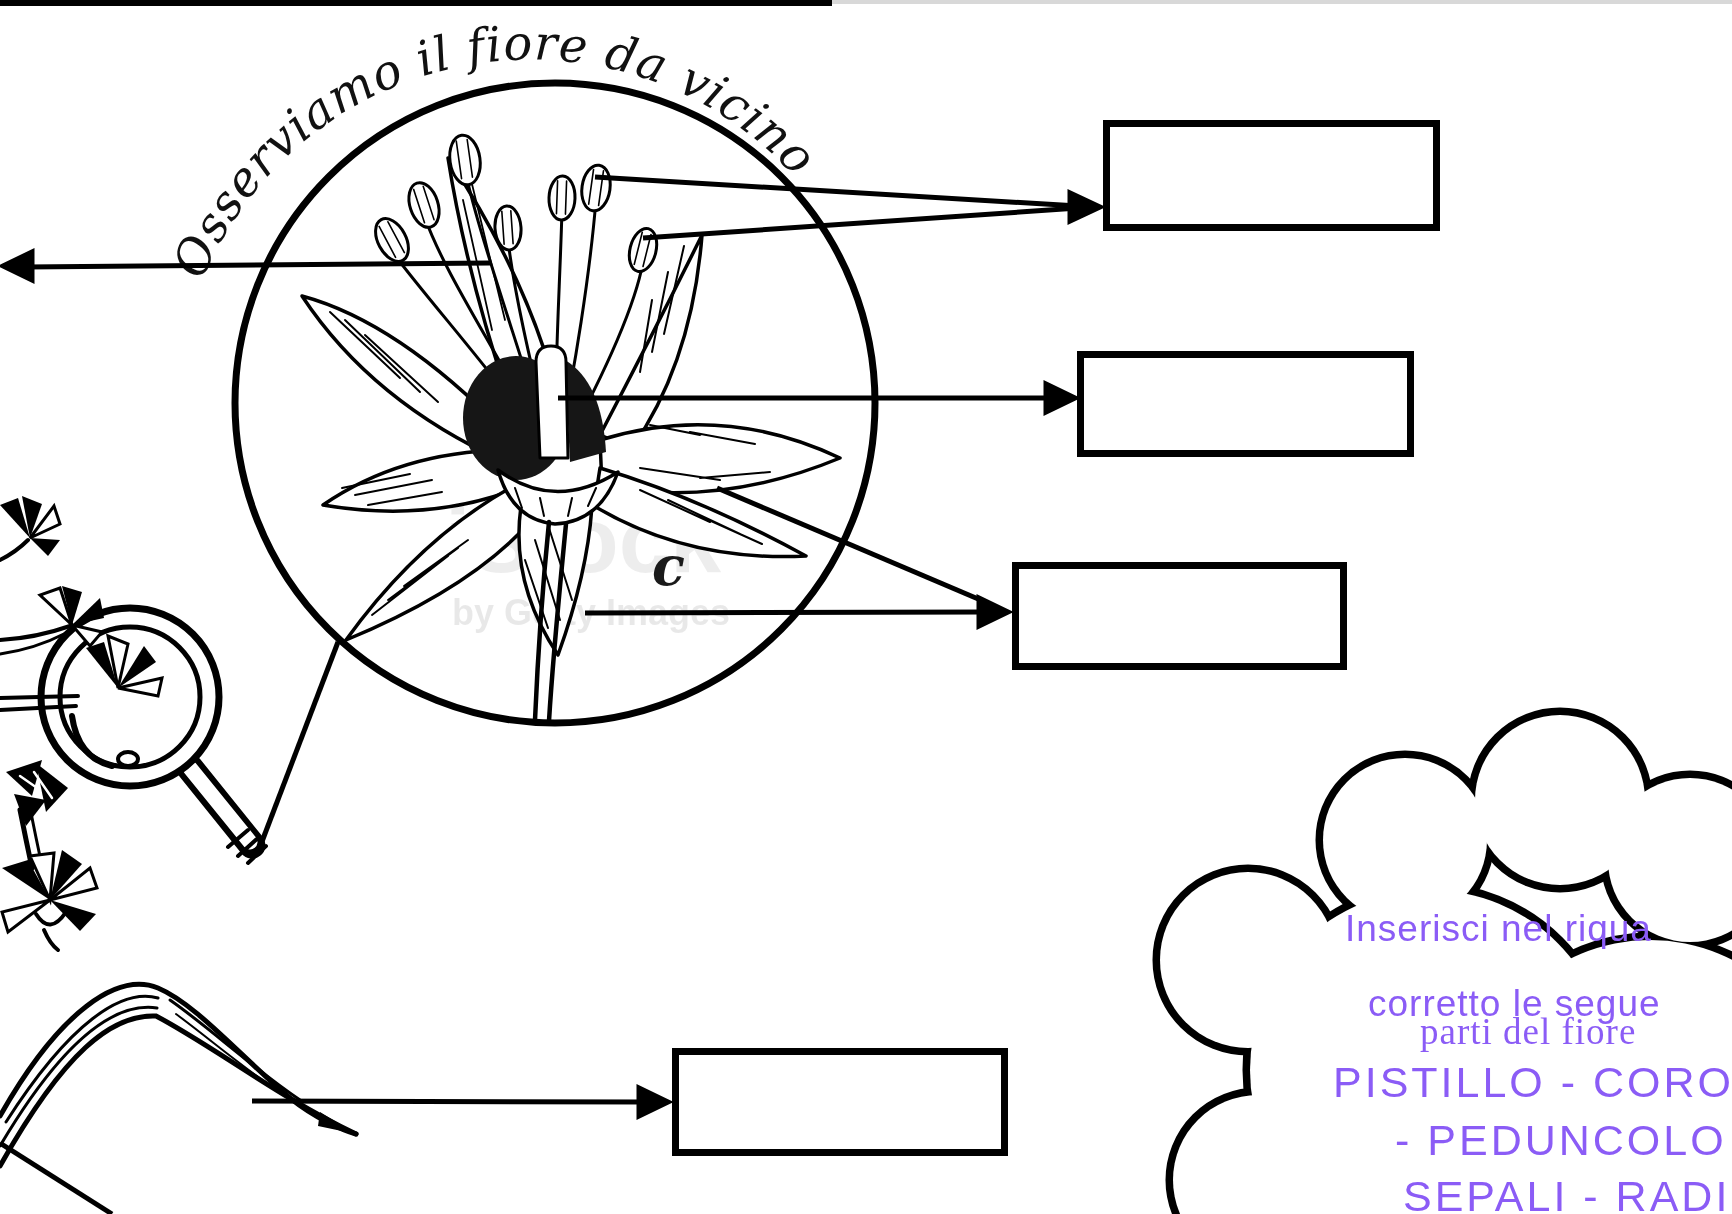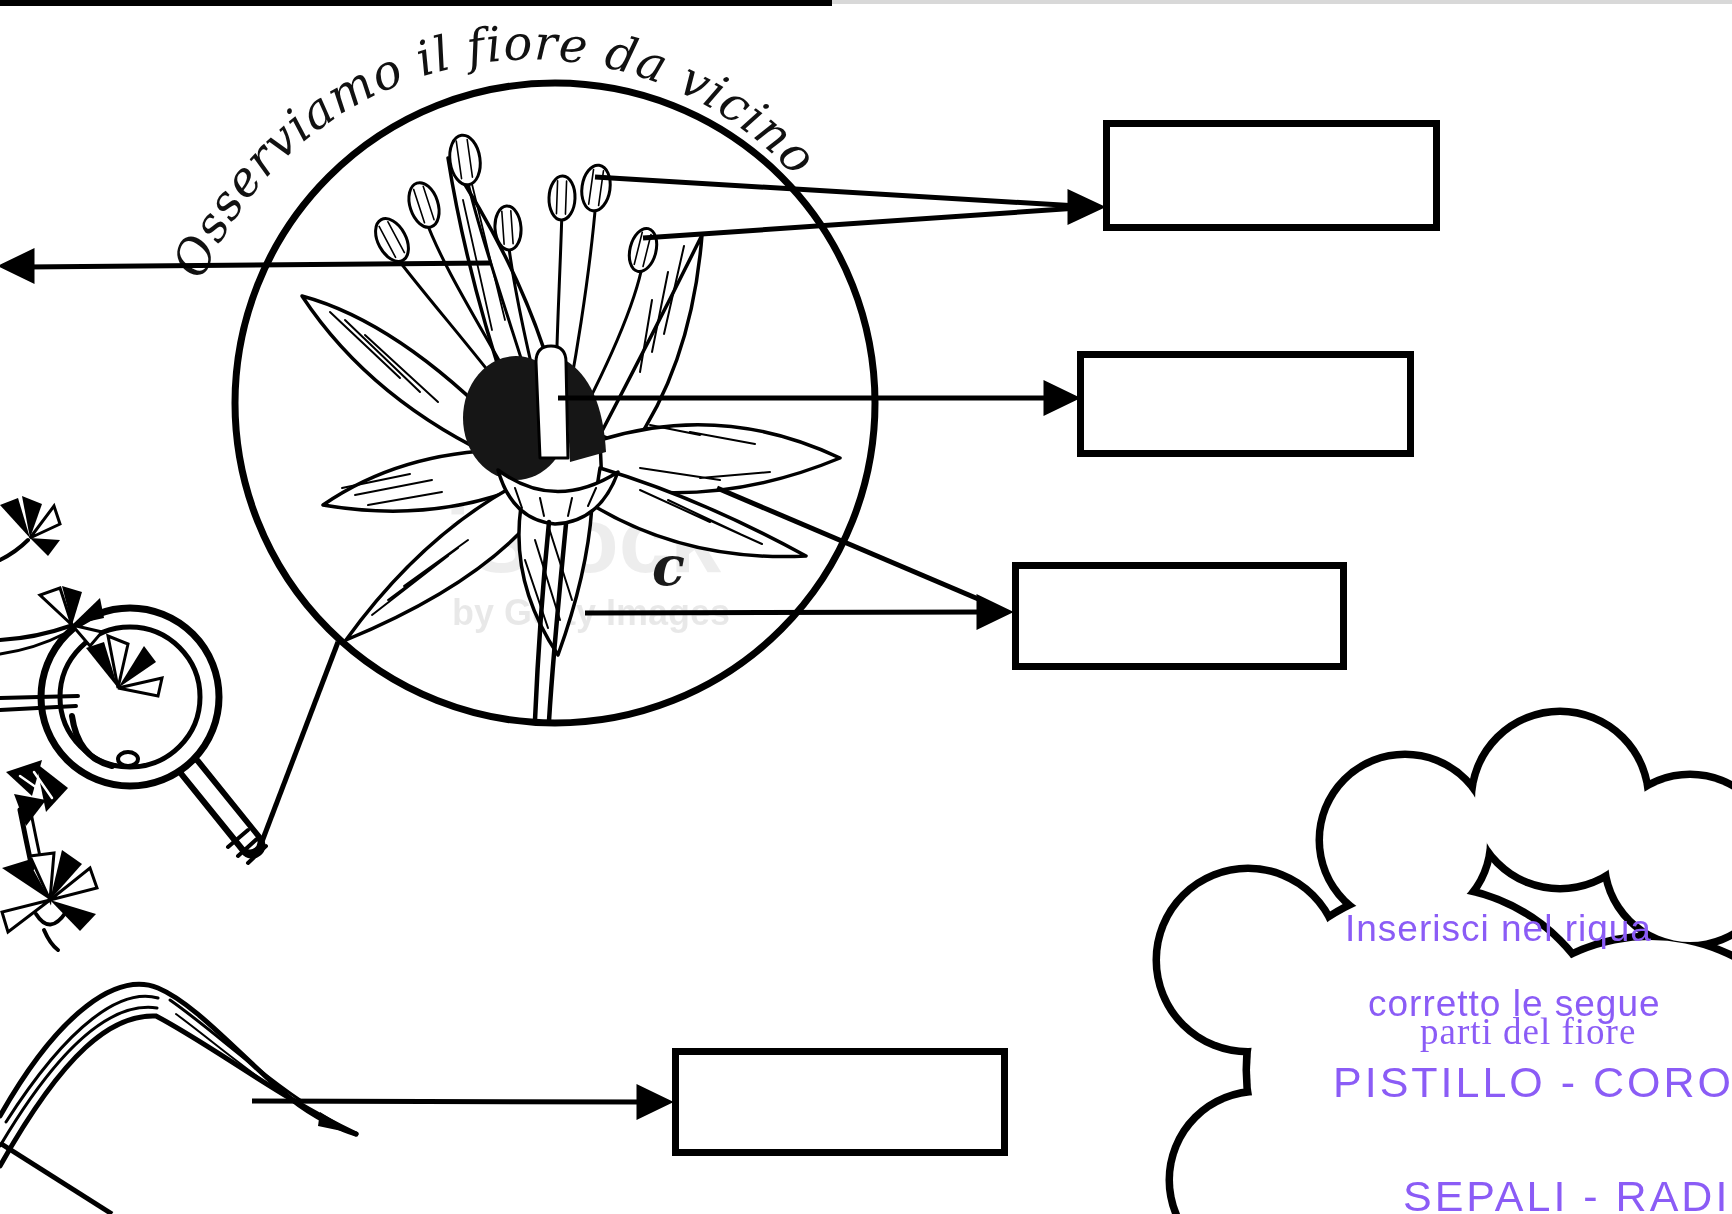--- a/index.html
+++ b/index.html
@@ -253,15 +253,16 @@
 
   <div class="abox" style="left:1103px;top:120px;width:337px;height:111px;"></div>
   <div class="abox" style="left:1077px;top:351px;width:337px;height:106px;"></div>
   <div class="abox" style="left:1012px;top:562px;width:335px;height:108px;"></div>
   <div class="abox" style="left:672px;top:1048px;width:336px;height:108px;"></div>
 
   <span class="cl lower" style="left:1345px;top:908px;">Inserisci nel riqua</span>
   <span class="cl lower" style="left:1368px;top:960px;margin-top:23px;">corretto le segue</span>
   <span class="cl lower" style="left:1420px;top:1010px;font-family:Liberation Serif, serif;">parti del fiore</span>
   <span class="cl upper" style="left:1333px;top:1058px;">PISTILLO - CORO</span>
+  <span class="cl upper" style="left:1395px;top:1116px;">- PEDUNCOLO</span>
   <span class="cl upper" style="left:1403px;top:1172px;">SEPALI - RADI</span>
 
 </div>
 
 </body></html>

